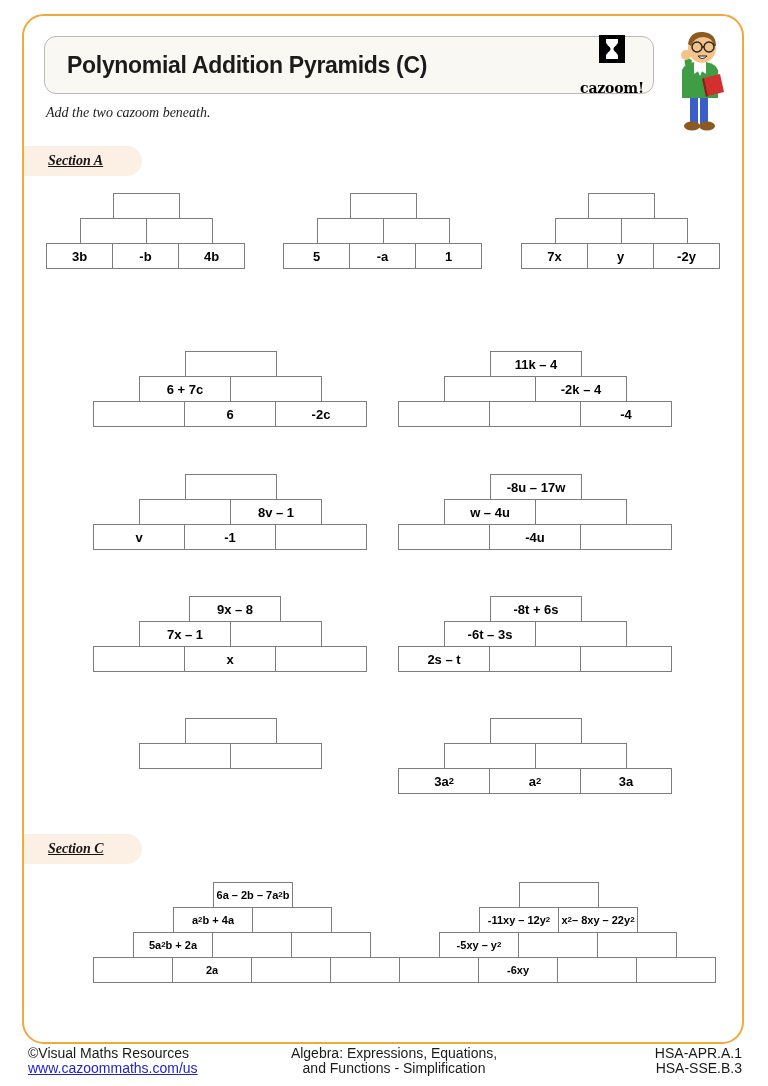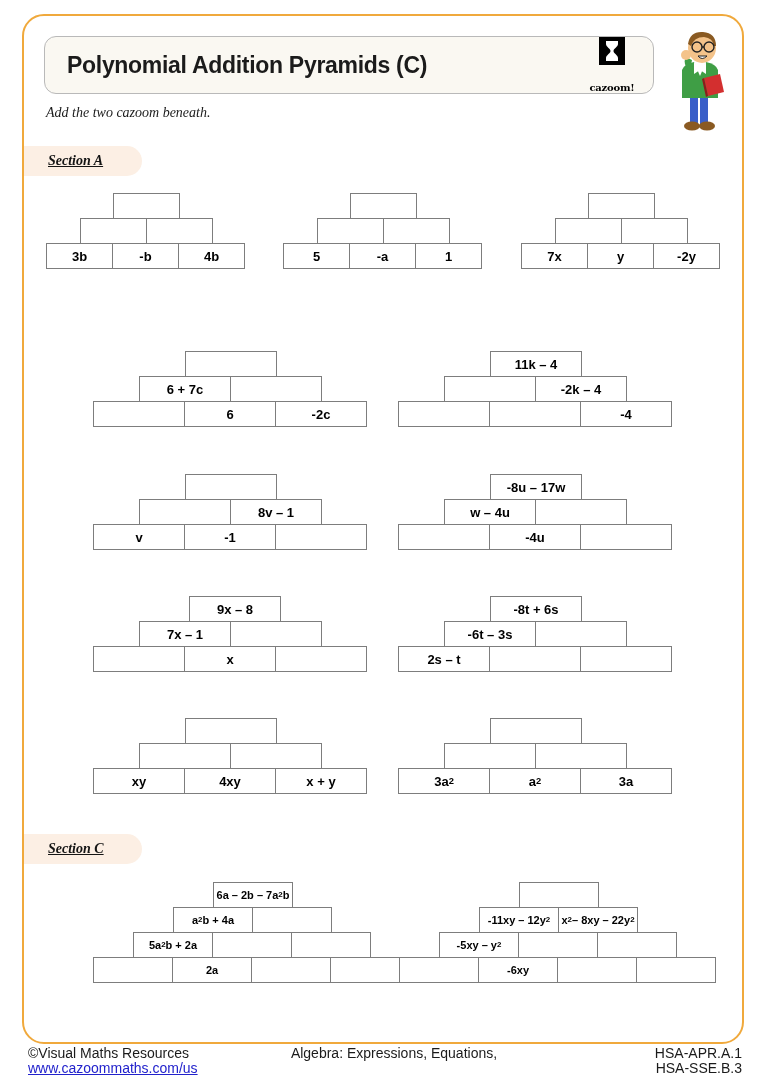--- a/index.html
+++ b/index.html
@@ -68,21 +68,21 @@
   .logo-mark {
     width: 26px;
     height: 28px;
     background: #000000;
     display: flex;
     align-items: center;
     justify-content: center;
   }
   .logo-word {
     font-family: "DejaVu Serif", serif;
-    font-size: 10px;
+    font-size: 14px;
     font-weight: bold;
     color: #000000;
     margin-top: 17px;
     letter-spacing: -0.2px;
   }
 
   .instruction {
     position: absolute;
     left: 46px;
     top: 105px;
@@ -358,25 +358,20 @@
   </div>
 
   <div class="pyramid size-b" style="left:93px; top:718px;">
     <div class="prow" style="margin-left:92px;">
       <div class="cell"></div>
     </div>
     <div class="prow" style="margin-left:46px;">
       <div class="cell"></div>
       <div class="cell"></div>
     </div>
-    <div class="prow">
-      <div class="cell">xy</div>
-      <div class="cell">4xy</div>
-      <div class="cell">x + y</div>
-    </div>
   </div>
 
   <div class="pyramid size-b" style="left:398px; top:718px;">
     <div class="prow" style="margin-left:92px;">
       <div class="cell"></div>
     </div>
     <div class="prow" style="margin-left:46px;">
       <div class="cell"></div>
       <div class="cell"></div>
     </div>
@@ -431,19 +426,20 @@
     </div>
   </div>
 
   <div class="footer">
     <div class="footer-left">
       <div>©Visual Maths Resources</div>
       <a class="footer-link" href="#">www.cazoommaths.com/us</a>
     </div>
     <div class="footer-center">
       <div>Algebra: Expressions, Equations,</div>
+      <div>and Functions - Simplification</div>
     </div>
     <div class="footer-right">
       <div>HSA-APR.A.1</div>
       <div>HSA-SSE.B.3</div>
     </div>
   </div>
 </div>
 
 </body></html>

